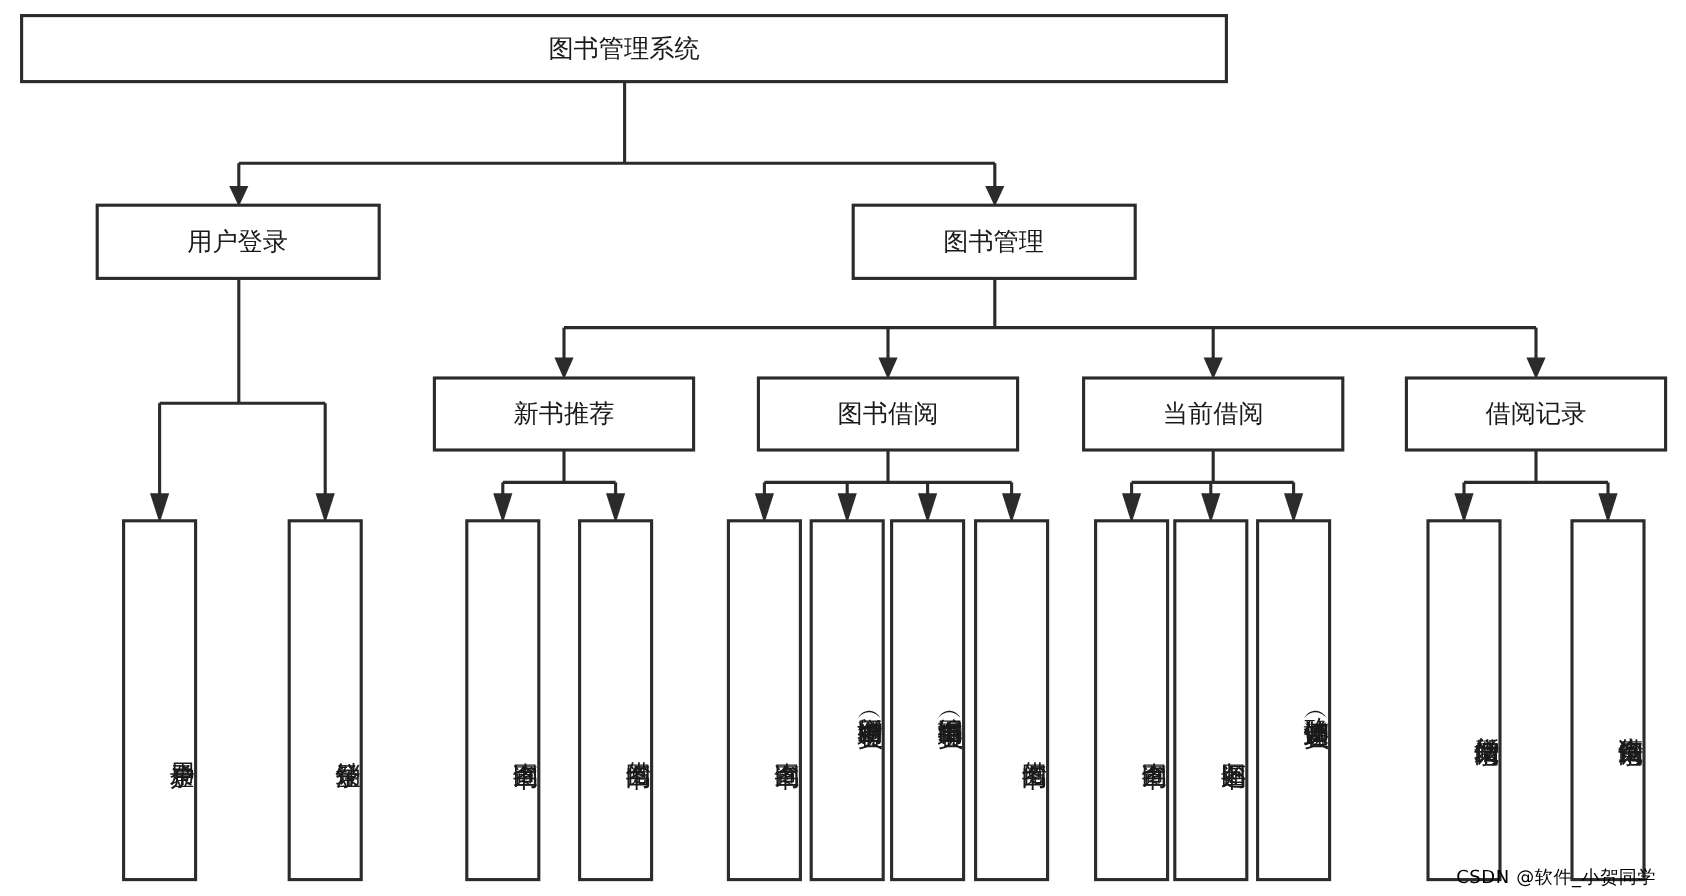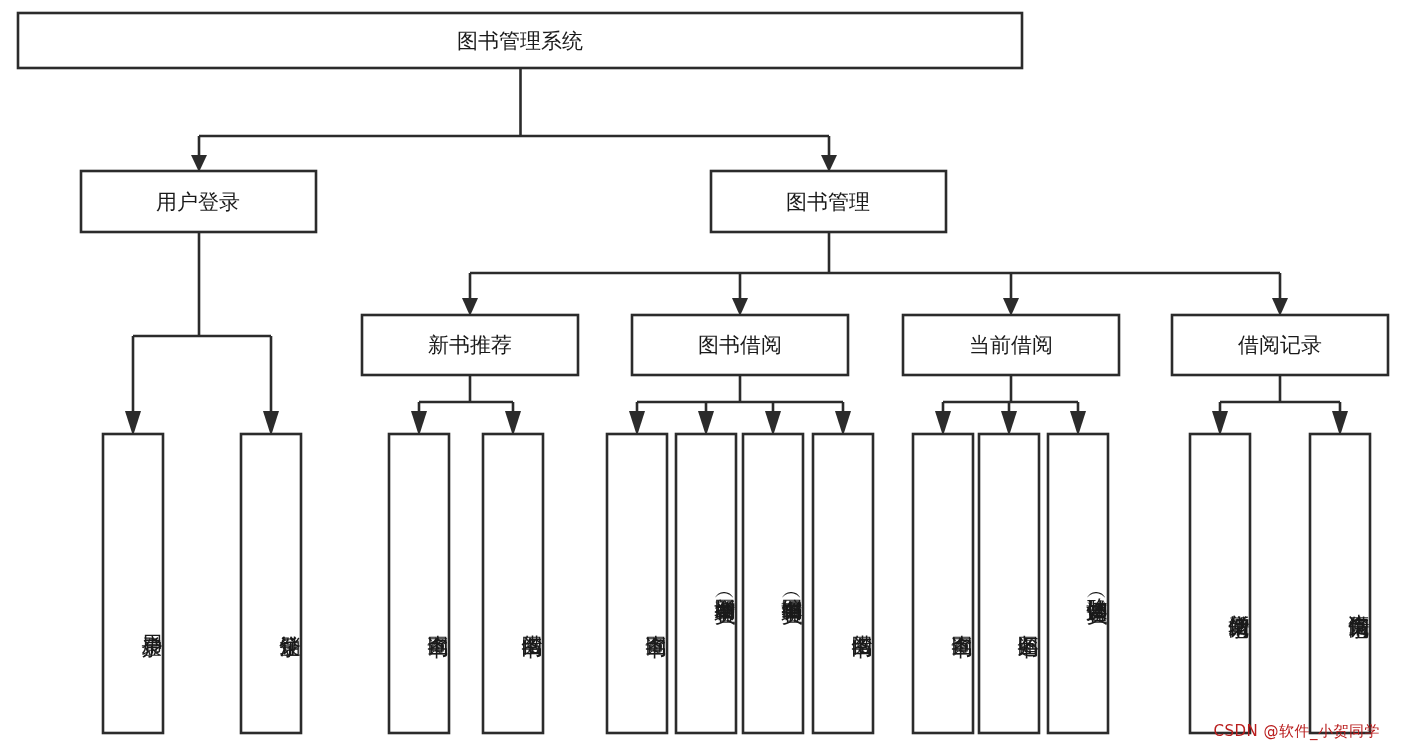--- a/index.html
+++ b/index.html
@@ -63,21 +63,21 @@
     justify-content: center;
     white-space: nowrap;
     pointer-events: none;
   }
   .watermark {
     position: absolute;
     right: 10px;
     bottom: 6px;
     font-family: "DejaVu Sans", "Liberation Sans", sans-serif;
     font-size: 15px;
-    color: #b91c1c;
+    color: #000000;
     white-space: nowrap;
     letter-spacing: 0.5px;
   }
 </style>
 </head>
 <body>
 
 <div id="diagram-root">
 
   <svg class="flow" viewBox="0 0 1405 747">

